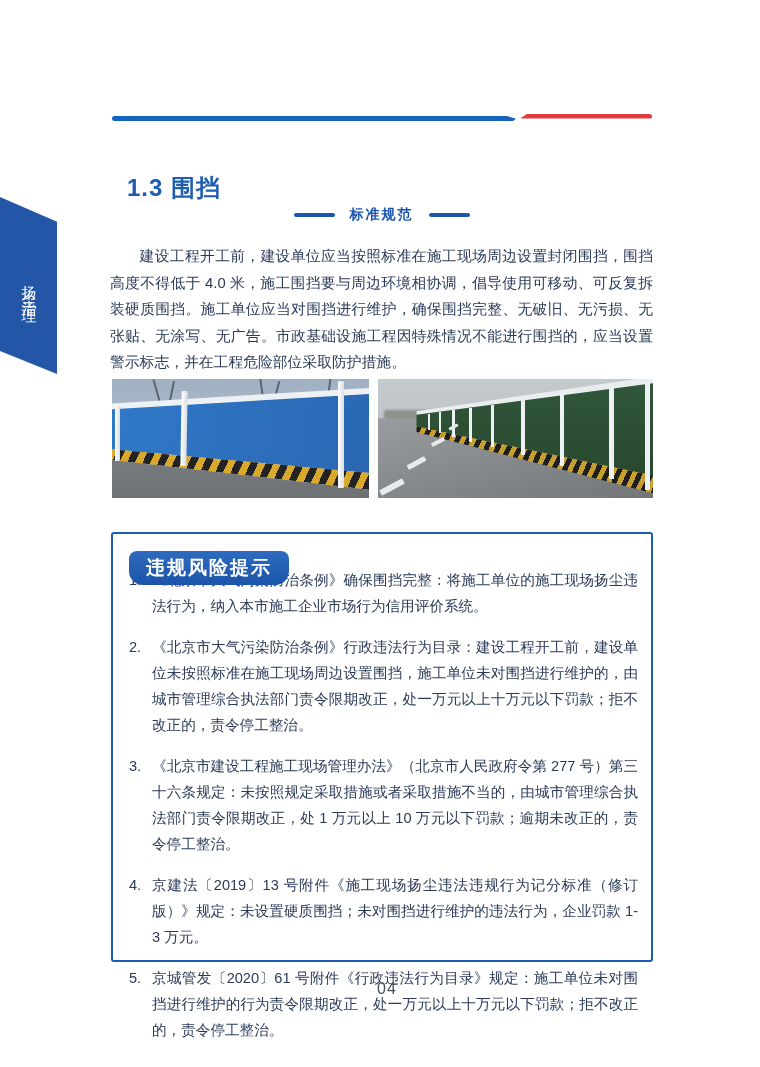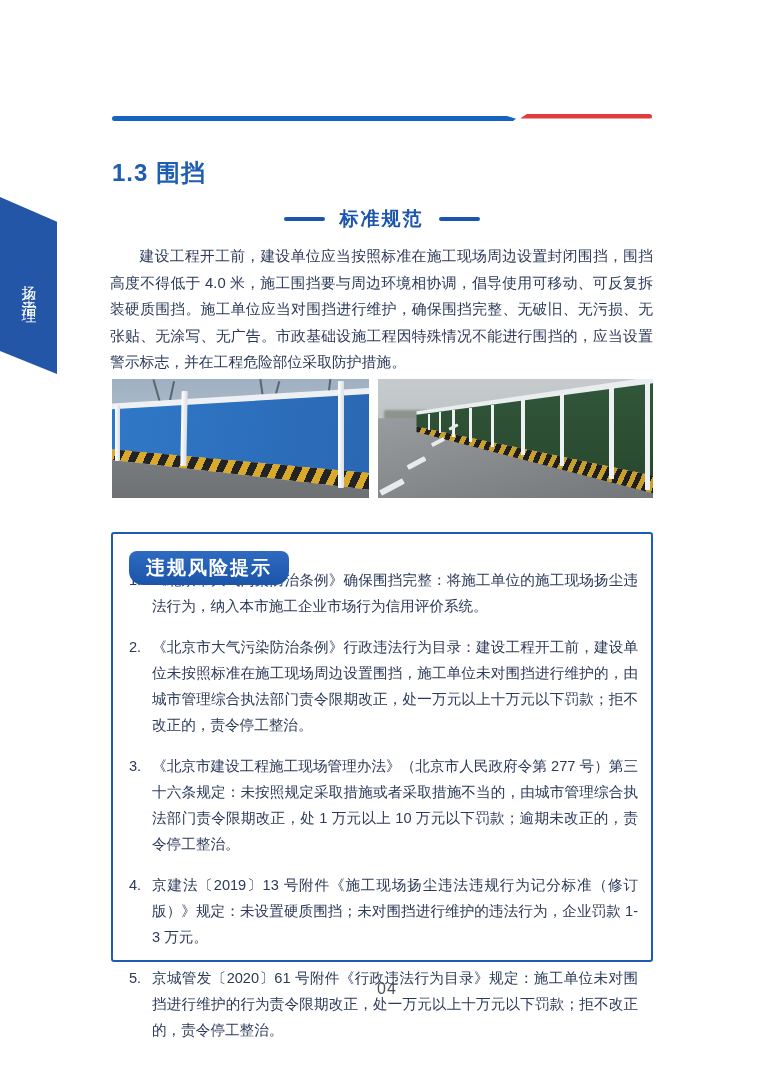--- a/index.html
+++ b/index.html
@@ -13,25 +13,25 @@
     letter-spacing:8px;font-weight:500;margin-top:6px;}
 
   
   .header-title{position:absolute;left:112px;top:87px;font-size:13.5px;color:#2b6ab8;font-weight:700;letter-spacing:.5px;}
   .header-rule{position:absolute;left:112px;top:113px;width:540px;height:9px;}
   .rule-blue{position:absolute;left:0;top:3px;width:404px;height:5px;background:#1565c0;border-radius:3px;
     clip-path:polygon(0 0,calc(100% - 9px) 0,100% 55%,calc(100% - 3px) 100%,0 100%);}
   .rule-red{position:absolute;left:408px;top:1px;width:132px;height:4.5px;background:#e23b3d;border-radius:3px;
     clip-path:polygon(7px 0,100% 0,100% 100%,0 100%);}
 
-  .section-title{position:absolute;left:111px;top:156px;margin:1px;font-size:24px;color:#1e5db1;font-weight:600;letter-spacing:1px;}
+  .section-title{position:absolute;left:111px;top:156px;margin:16px;font-size:24px;color:#1e5db1;font-weight:600;letter-spacing:1px;}
 
   
   .std-heading{position:absolute;left:110px;top:206px;width:543px;display:flex;align-items:center;justify-content:center;
-    gap:15px;color:#1c55ae;font-size:19px;font-weight:700;letter-spacing:2px;}
+    gap:15px;color:#1c55ae;font-size:14px;font-weight:700;letter-spacing:2px;}
   .dash{width:41px;height:3.5px;background:#1c55ae;border-radius:2px;}
 
   .body-para{position:absolute;left:110px;top:243px;width:543px;margin:0;font-size:14.8px;line-height:26.5px;
     color:#2b3a58;text-align:justify;text-indent:2em;font-weight:500;}
 
   
   .photos{position:absolute;left:112px;top:379px;width:541px;height:119px;display:flex;gap:9px;}
   .photo{position:relative;overflow:hidden;height:119px;background:#b6c1cd;}
   .photo-left{width:257px;}
   .photo-right{width:275px;}

